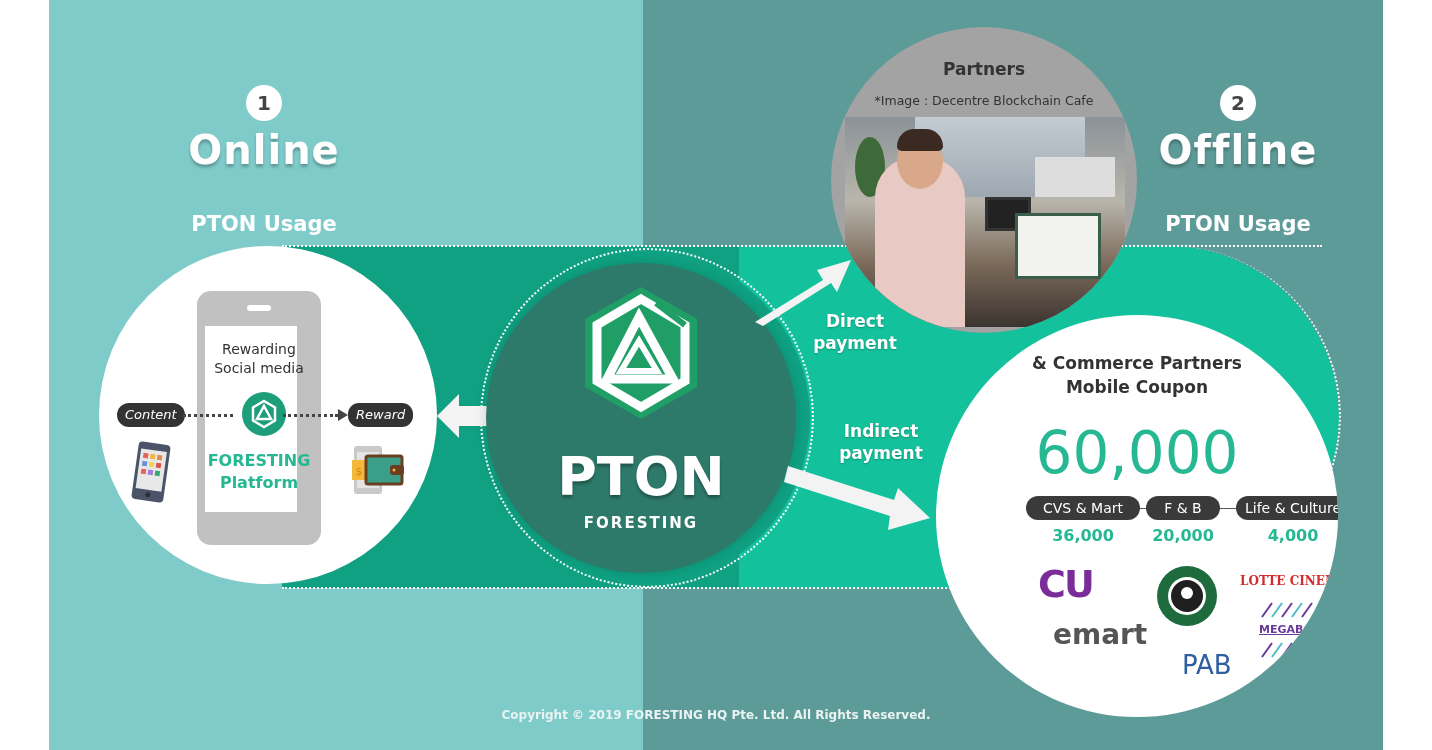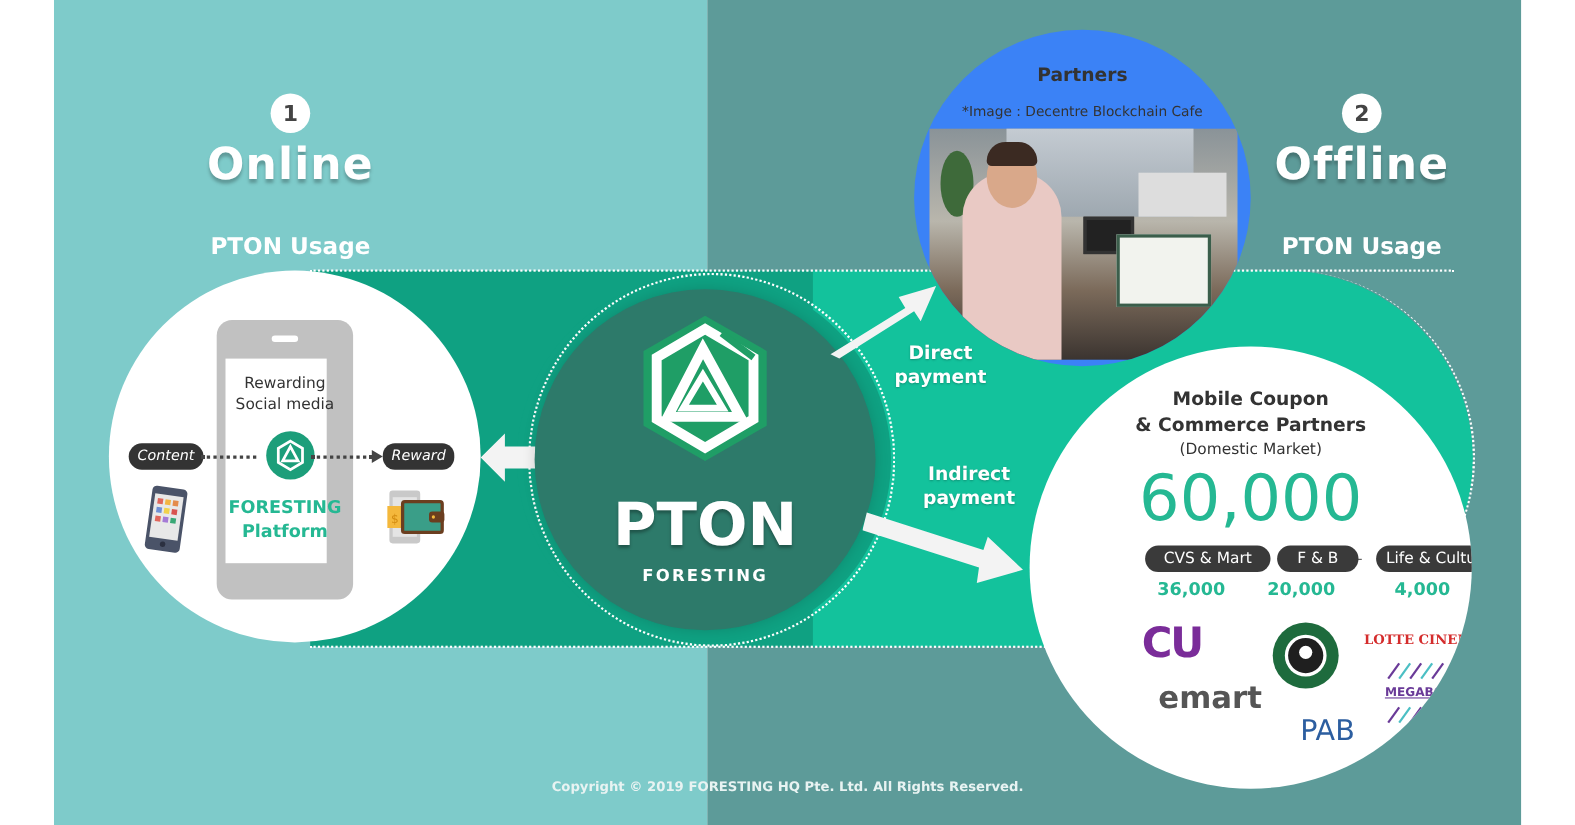--- a/index.html
+++ b/index.html
@@ -34,39 +34,39 @@
   .arrowhead-r { position:absolute; width:0; height:0; border-top:6px solid transparent; border-bottom:6px solid transparent; border-left:10px solid #444; }
 
   
   .pton-circle { position:absolute; left:437px; top:263px; width:310px; height:310px; border-radius:50%; background:#2d7a6a; box-shadow:0 0 12px rgba(0,0,0,0.15); }
   .pton-title { position:absolute; left:0; top:182px; width:310px; text-align:center; color:#ffffff; font-size:54px; font-weight:bold; text-shadow:0 3px 3px rgba(0,0,0,0.3); }
   .pton-sub { position:absolute; left:0; top:250px; width:310px; text-align:center; color:#ffffff; font-size:15px; font-weight:bold; line-height:21px; }
   .pton-sub .l1 { letter-spacing:2px; }
   .pay-label { position:absolute; color:#ffffff; font-weight:bold; font-size:17px; line-height:22px; text-align:center; text-shadow:0 1px 2px rgba(0,0,0,0.25); }
 
   
-  .circle-partners { position:absolute; left:782px; top:27px; width:306px; height:306px; border-radius:50%; background:#3b82f6; overflow:hidden; }
+  .circle-partners { position:absolute; left:782px; top:27px; width:306px; height:306px; border-radius:50%; background:#a3a3a3; overflow:hidden; }
   .partners-title { position:absolute; left:0; top:32px; width:306px; text-align:center; font-weight:bold; font-size:17px; color:#333; }
   .partners-caption { position:absolute; left:0; top:66px; width:306px; text-align:center; font-size:12.5px; color:#333; }
   .photo { position:absolute; left:14px; top:90px; width:280px; height:210px; background:linear-gradient(180deg,#8a9398 0%,#b9b6ac 40%,#7b6a5a 70%,#3b3430 100%); }
   .photo .window { position:absolute; left:70px; top:0; width:170px; height:80px; background:linear-gradient(180deg,#c4cbd2,#9ea8b0); }
   .photo .person { position:absolute; left:30px; top:40px; width:90px; height:170px; background:#e9c9c4; border-radius:40px 40px 0 0; }
   .photo .head-shape { position:absolute; left:52px; top:16px; width:46px; height:56px; background:#d9a88a; border-radius:50%; }
   .photo .hair { position:absolute; left:52px; top:12px; width:46px; height:22px; background:#3b2a22; border-radius:22px 22px 6px 6px; }
   .photo .screen { position:absolute; left:140px; top:80px; width:40px; height:28px; background:#222; border:3px solid #333; }
   .photo .menu { position:absolute; left:170px; top:96px; width:80px; height:60px; background:#f2f3ee; border:3px solid #3b5e4b; }
   .photo .machine { position:absolute; left:190px; top:40px; width:80px; height:40px; background:#ddd; }
   .photo .plant { position:absolute; left:10px; top:20px; width:30px; height:60px; background:#3e6a3a; border-radius:50%; }
 
   
   .circle-commerce { position:absolute; left:887px; top:315px; width:402px; height:402px; border-radius:50%; background:#ffffff; overflow:hidden; }
   .commerce-title { position:absolute; left:0; top:36px; width:402px; text-align:center; font-weight:bold; font-size:17px; line-height:24px; color:#333; }
   .commerce-note { position:absolute; left:0; top:86px; width:402px; text-align:center; font-size:14px; color:#333; }
   .commerce-total { position:absolute; left:0; top:104px; width:402px; text-align:center; font-weight:normal; font-size:58px; color:#25b893; }
-  .cat-pill { position:absolute; top:181px; height:24px; line-height:24px; background:#3a3a3a; color:#fff; font-size:14px; border-radius:12px; text-align:center;margin-left:15px; }
+  .cat-pill { position:absolute; top:181px; height:24px; line-height:24px; background:#3a3a3a; color:#fff; font-size:14px; border-radius:12px; text-align:center; }
   .cat-connector { position:absolute; top:193px; height:1px; background:#555; }
   .cat-val { position:absolute; top:211px; font-weight:bold; font-size:16px; color:#25b893; text-align:center; }
   .logo-text { position:absolute; font-weight:bold; white-space:nowrap; }
 
   .copyright { position:absolute; left:0; top:708px; width:1334px; text-align:center; color:#e8f3f2; font-size:12px; font-weight:bold; }
 </style>
 </head>
 <body>
 
 <div class="canvas">
@@ -202,24 +202,23 @@
       <div class="person"></div>
       <div class="head-shape"></div>
       <div class="hair"></div>
       <div class="screen"></div>
       <div class="menu"></div>
     </div>
   </div>
 
   <div class="circle-commerce">
     <div class="commerce-title">
+      <div>&amp; Commerce Partners</div>
       <div>Mobile Coupon</div>
-      <div>&amp; Commerce Partners</div>
-    </div>
-    <div class="commerce-note">(Domestic Market)</div>
+    </div>
     <div class="commerce-total">60,000</div>
 
     <div class="cat-connector" style="left:176px; width:36px;"></div>
     <div class="cat-connector" style="left:266px; width:36px;"></div>
     <div class="cat-pill" style="left:90px; width:114px;">CVS &amp; Mart</div>
     <div class="cat-pill" style="left:210px; width:74px;">F &amp; B</div>
     <div class="cat-pill" style="left:300px; width:114px;">Life &amp; Culture</div>
     <div class="cat-val" style="left:90px; width:114px;">36,000</div>
     <div class="cat-val" style="left:210px; width:74px;">20,000</div>
     <div class="cat-val" style="left:300px; width:114px;">4,000</div>

